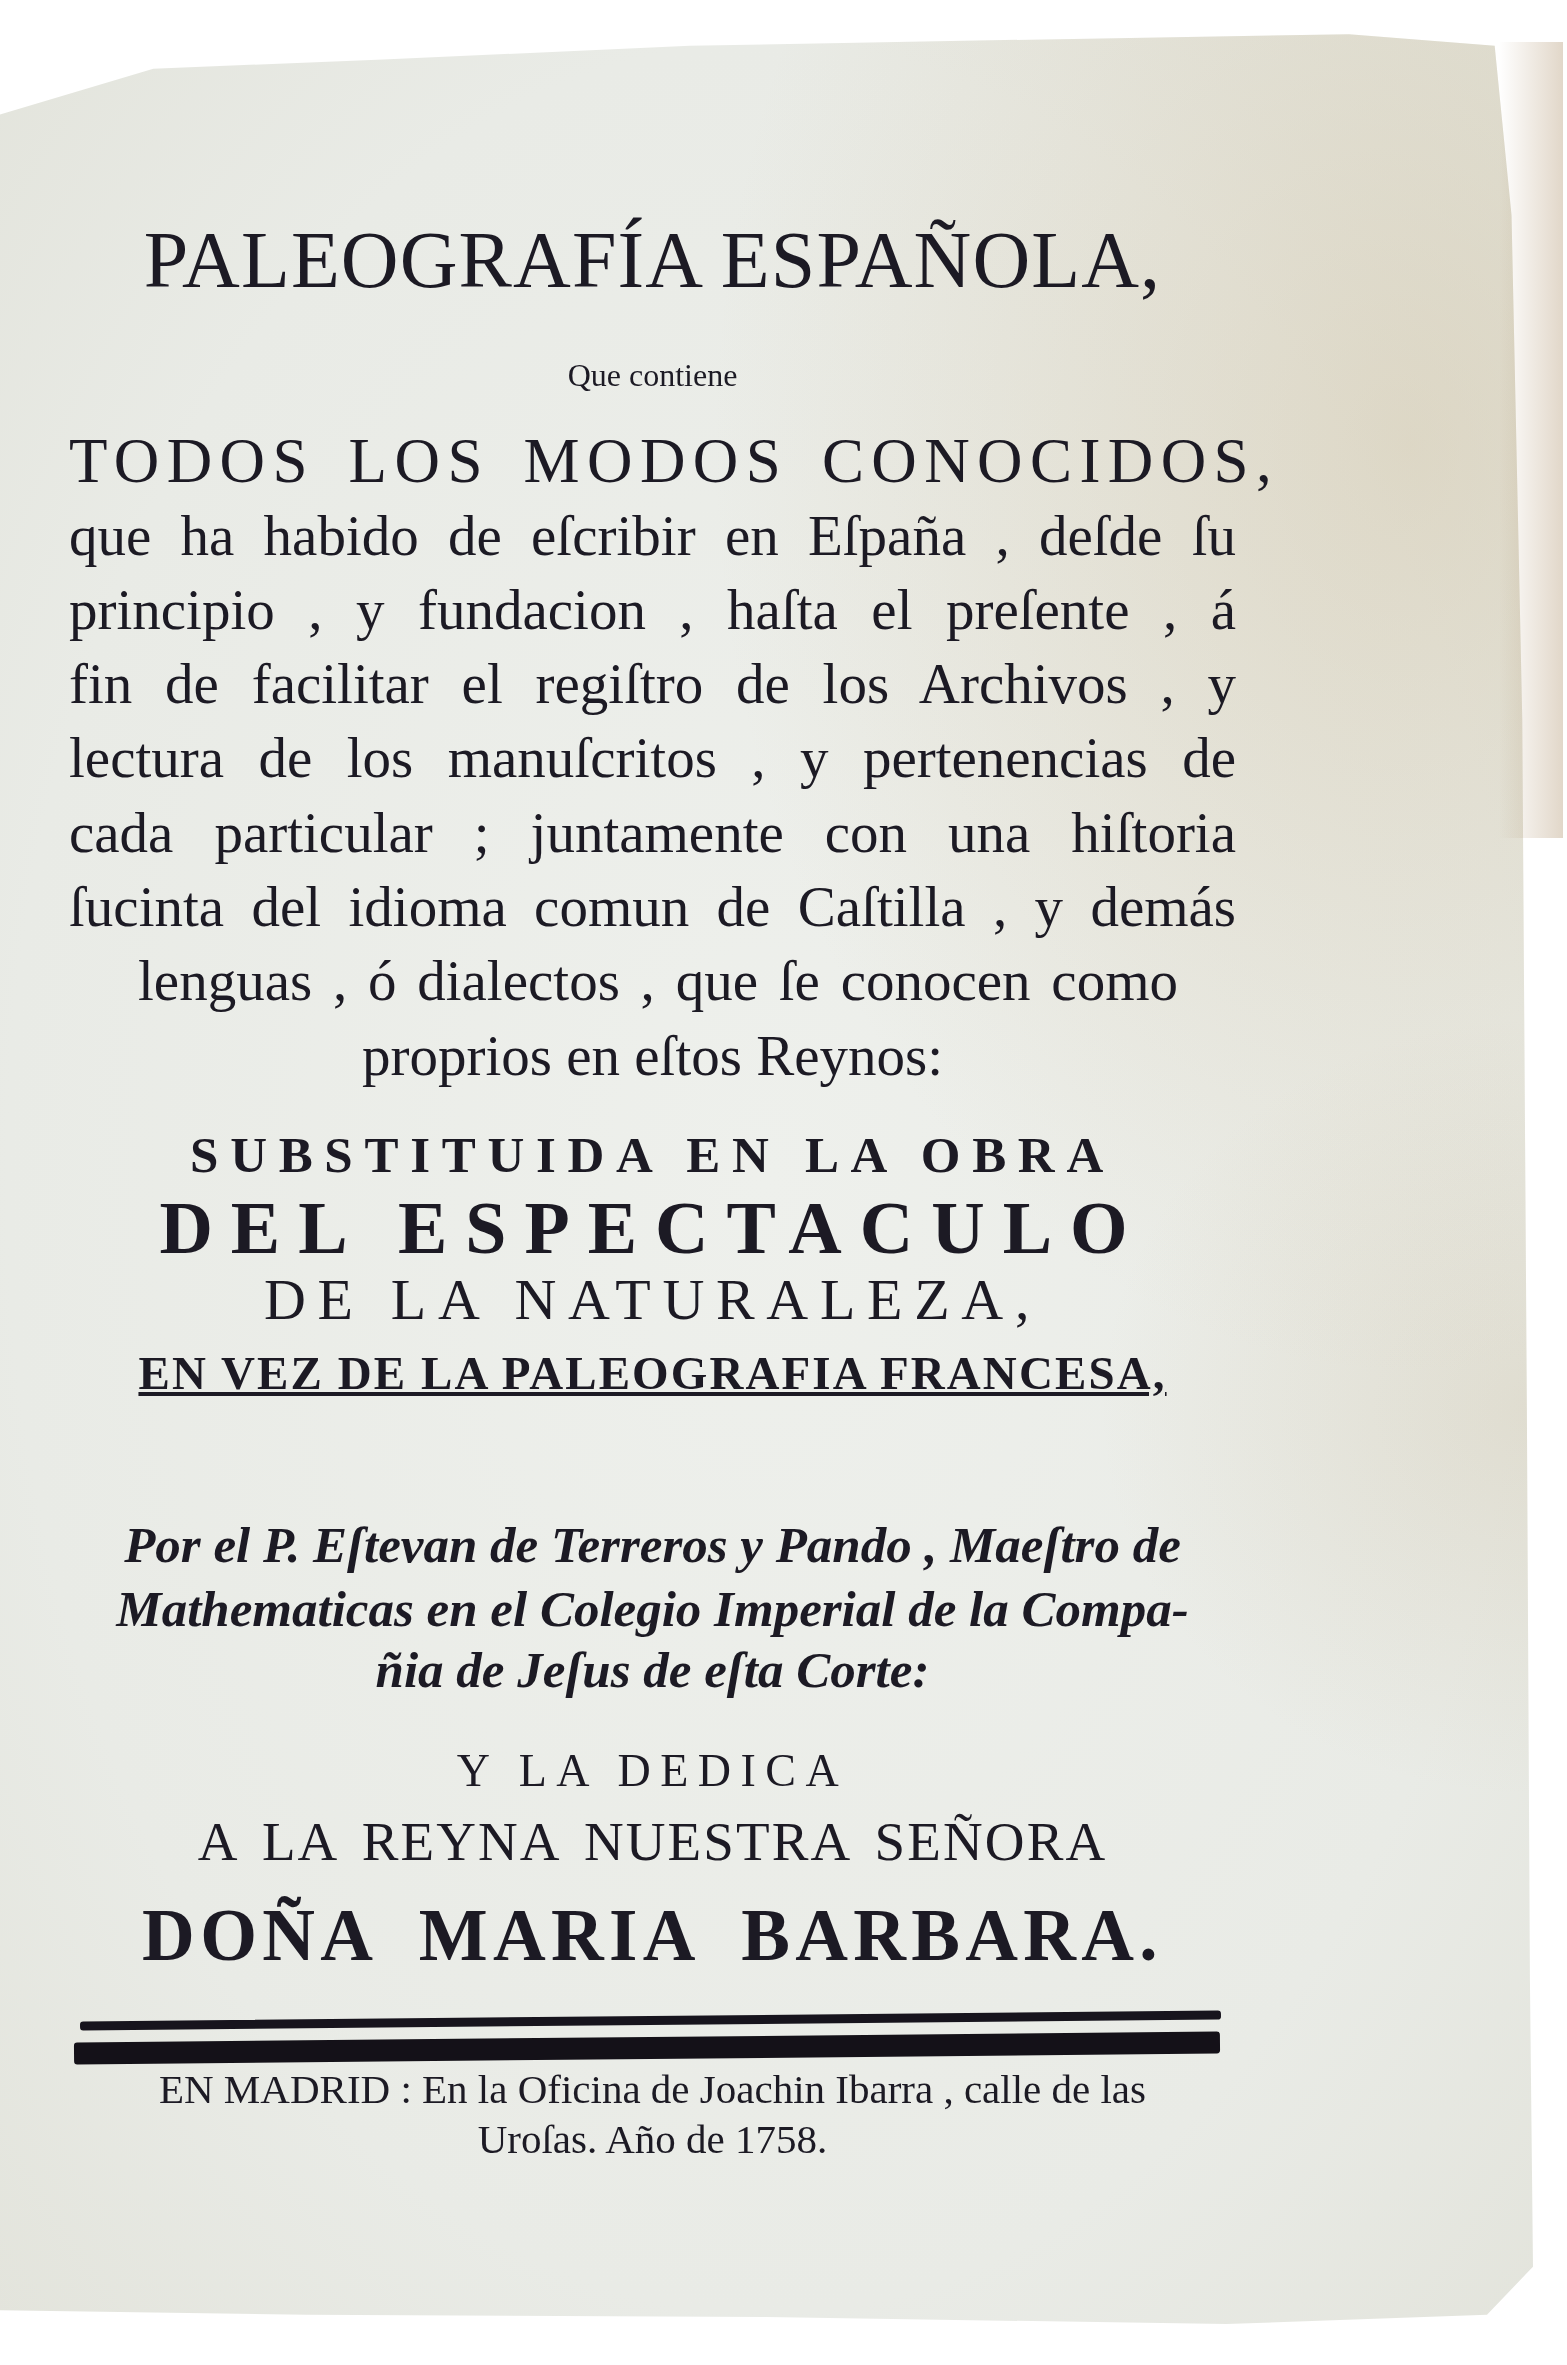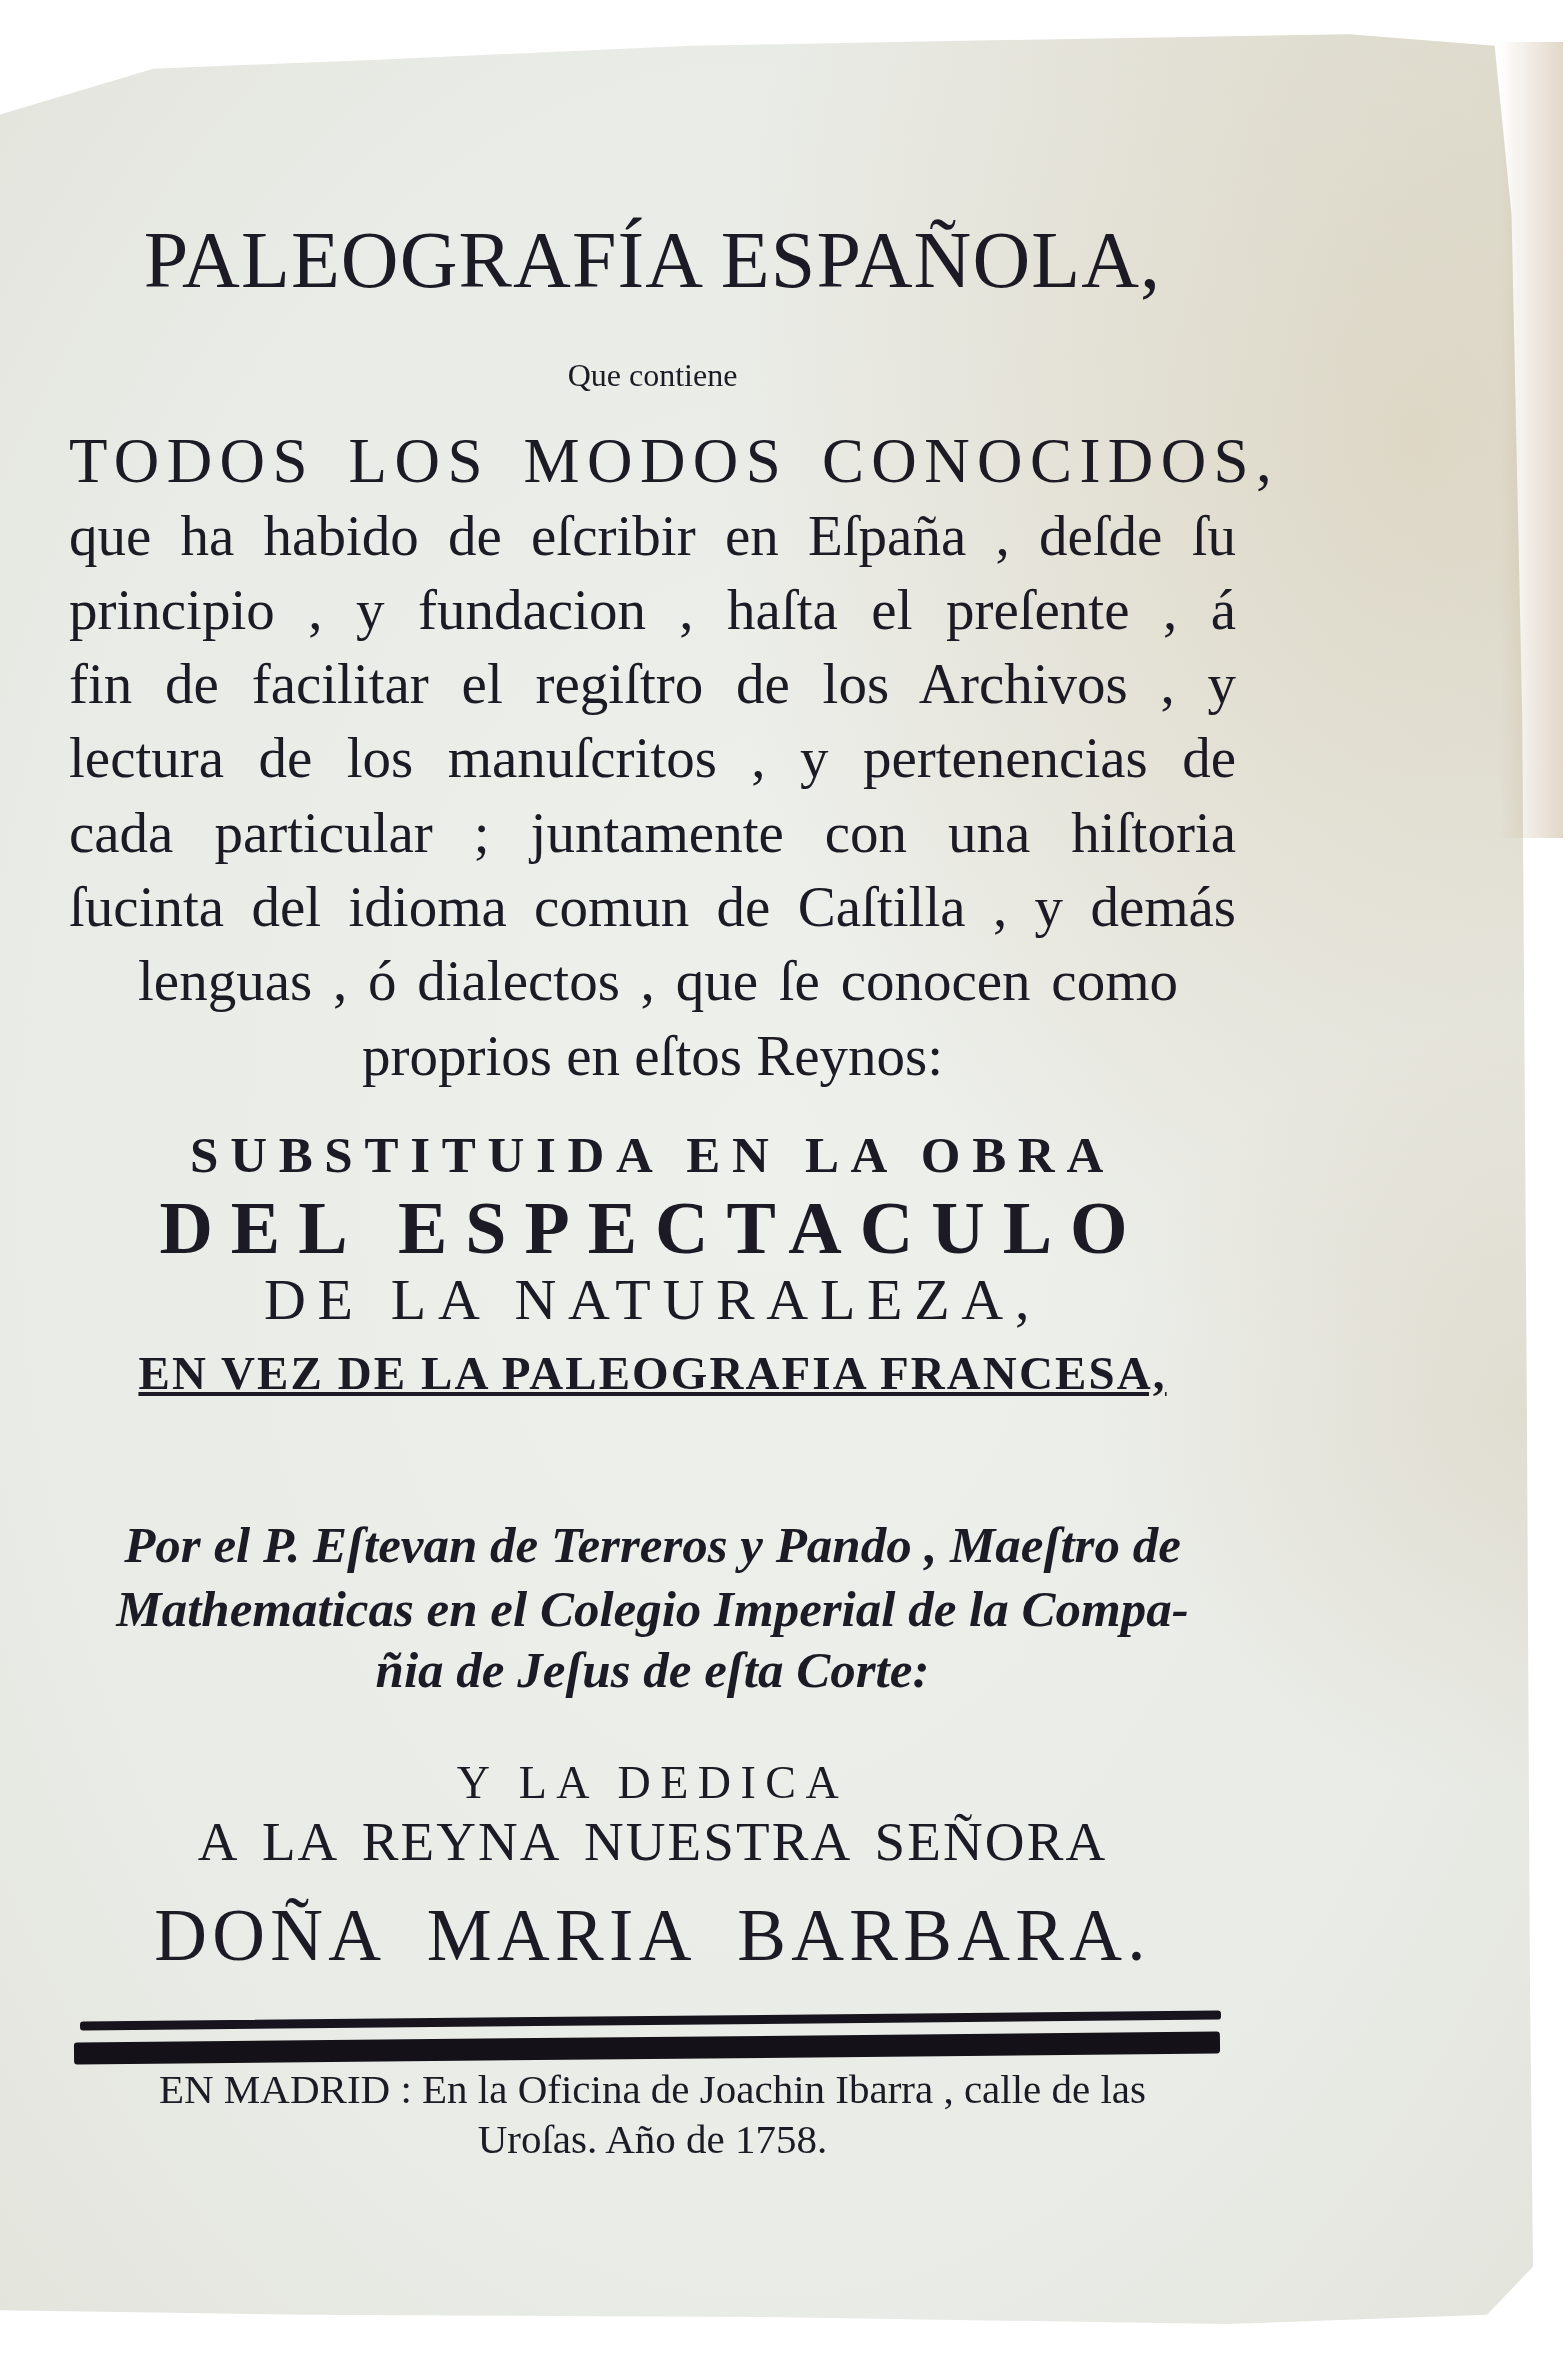--- a/index.html
+++ b/index.html
@@ -114,34 +114,33 @@
     font-style: italic;
     font-weight: 700;
   }
   .i1 { top: 1520px; }
   .i2 { top: 1584px; }
   .i3 { top: 1645px; }
   .dedica {
     top: 1748px;
     font-size: 46px;
     letter-spacing: 9.5px;
-    margin-top: 12px;
   }
   .reyna {
     top: 1814px;
     font-size: 55px;
     letter-spacing: 2.1px;
     word-spacing: 9.5px;
   }
   .dona {
     top: 1899px;
     font-size: 73px;
     letter-spacing: 5.3px;
     word-spacing: 21px;
-    font-weight: 400;
+    font-weight: 700;
   }
   .rule-thin {
     position: absolute;
     left: 80px;
     top: 2016px;
     width: 1141px;
     height: 8.5px;
     background: #17141d;
     transform: rotate(-0.55deg);
     border-radius: 3.2px;

